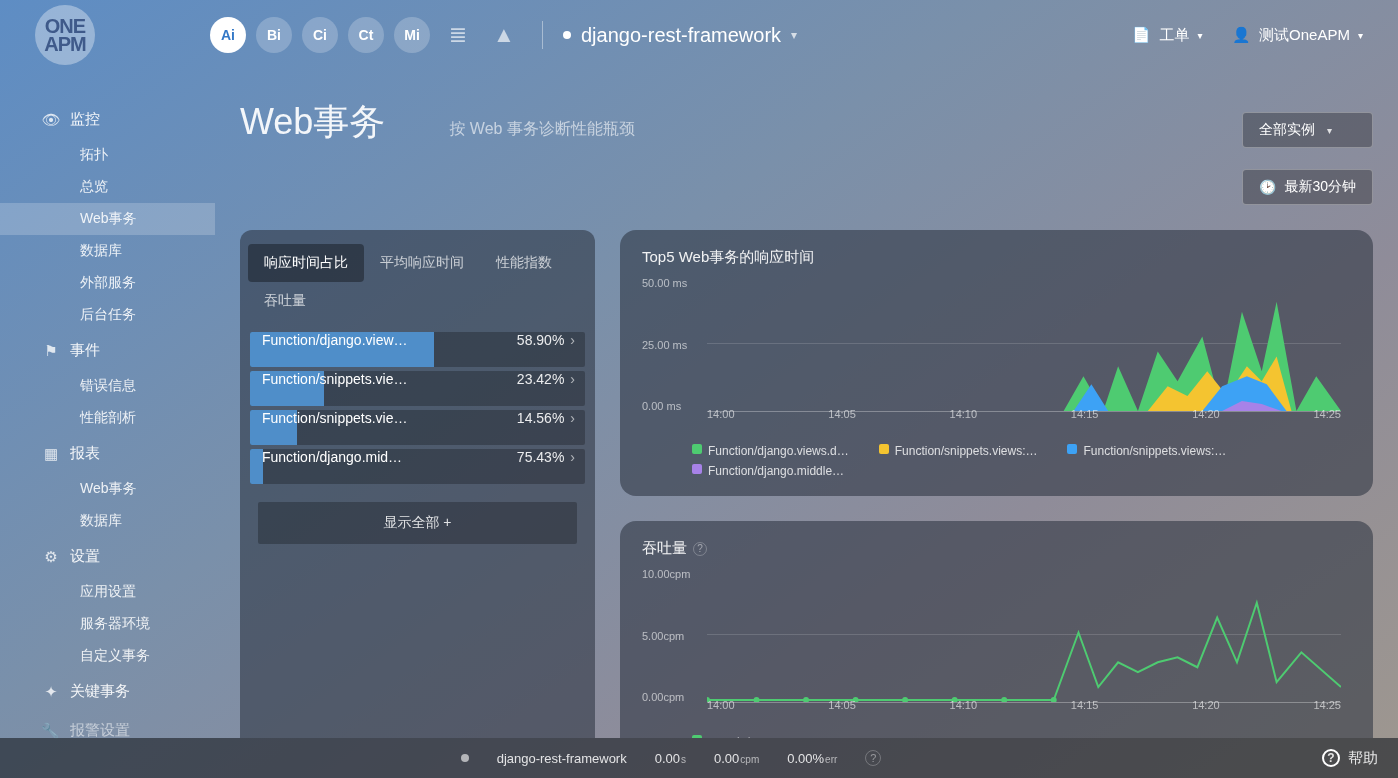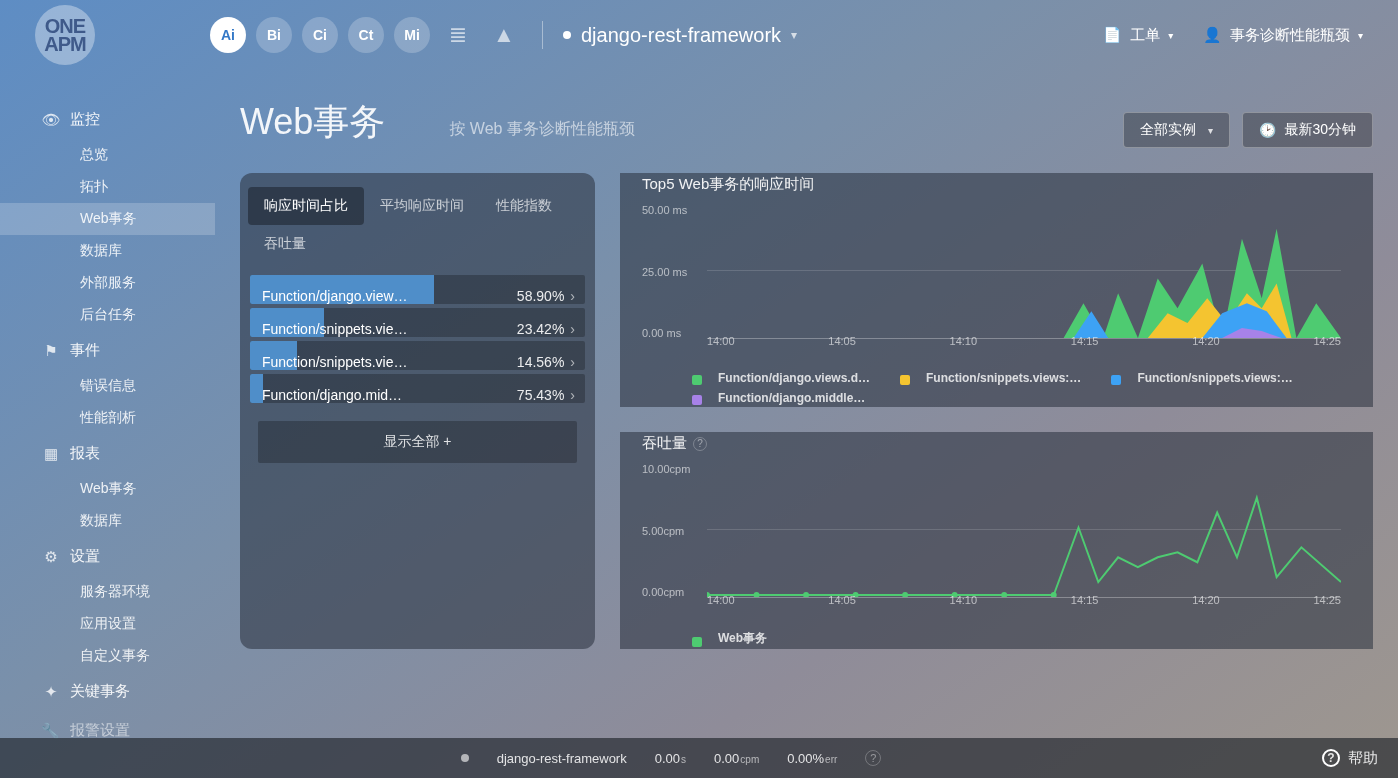--- a/index.html
+++ b/index.html
@@ -43,58 +43,58 @@
 .side-group .ic { width:18px; display:inline-flex; justify-content:center; opacity:.85; }
 .side-item { color:rgba(255,255,255,.88); font-size:14px; padding:7px 0 7px 80px; }
 .side-item.active { background:rgba(255,255,255,.20); font-weight:500; }
 .side-group.dim { color:rgba(255,255,255,.55); }
 
 
 .main { flex:1; padding:28px 25px 0 25px; overflow:hidden; }
 .page-head { display:flex; align-items:baseline; gap:18px; margin-bottom:25px; }
 .page-title { font-size:36px; font-weight:300; color:rgba(255,255,255,.92); }
 .page-sub { font-size:16px; color:rgba(255,255,255,.6);margin-left:46px; }
-.head-controls { margin-left:auto; display:flex; gap:12px; }
+.head-controls { margin-left:auto; display:flex; gap:21px;flex-direction:column; }
 .btn {
   background:rgba(0,0,0,.28); border:1px solid rgba(255,255,255,.3);
   color:#fff; padding:8px 16px; border-radius:4px; font-size:14px;
   display:flex; align-items:center; gap:8px;
 }
 
 .grid { display:flex; gap:25px; }
 
 
 .card {
   background:rgba(40,48,60,.55); border-radius:12px; padding:0;
 }
 .card.left { width:355px; }
 .tabs { display:flex; flex-wrap:wrap; padding:14px 8px 8px; gap:0; }
 .tab { padding:10px 16px; color:rgba(255,255,255,.7); font-size:14px; border-radius:4px; }
 .tab.active { background:rgba(0,0,0,.35); color:#fff; }
 .rows { padding:4px 10px 14px; }
 .row {
-  position:relative; height:29px; margin-bottom:4px; background:rgba(0,0,0,.25);
-  border-radius:2px; display:flex; align-items:flex-end; overflow:hidden;
+  position:relative; height:35px; margin-bottom:4px; background:rgba(0,0,0,.25);
+  border-radius:2px; display:flex; align-items:flex-start; overflow:hidden;
 }
 .row .bar { position:absolute; left:0; top:0; bottom:0; background:#4f8ec9; }
 .row .name { position:relative; color:#fff; margin-left:12px; flex:1; overflow:hidden; text-overflow:ellipsis; white-space:nowrap; }
 .row .pct { position:relative; color:rgba(255,255,255,.9); margin-right:6px; }
 .row .chev { position:relative; color:rgba(255,255,255,.6); margin-right:10px; }
 .showall { text-align:center; padding:12px 0; color:rgba(255,255,255,.85); background:rgba(0,0,0,.25); margin:0 18px 14px; border-radius:2px;}
 
 
 .right { flex:1; display:flex; flex-direction:column; gap:25px; }
-.chart-card { background:rgba(40,48,60,.55); border-radius:0; padding:2px 22px; }
+.chart-card { background:rgba(40,48,60,.55); border-radius:16px; padding:18px 22px; }
 .chart-title { color:rgba(255,255,255,.92); font-size:15px; margin-bottom:10px; display:flex; align-items:center; gap:6px; }
 .chart-area { position:relative; height:155px; }
 .chart-axis-y { position:absolute; left:0; top:0; bottom:20px; width:60px; display:flex; flex-direction:column; justify-content:space-between; font-size:11px; color:rgba(255,255,255,.6); }
 .chart-plot { position:absolute; left:65px; right:10px; top:0; bottom:20px; border-bottom:1px solid rgba(255,255,255,.3);}
 .chart-axis-x { position:absolute; left:65px; right:10px; bottom:12px; display:flex; justify-content:space-between; font-size:11px; color:rgba(255,255,255,.6); }
 .legend { display:flex; flex-wrap:wrap; gap:6px 30px; margin-top:12px; padding-left:50px; font-size:12px; color:rgba(255,255,255,.8); }
-.legend .litem { display:flex; align-items:flex-end; gap:16px; max-width:200px; overflow:hidden; white-space:nowrap; text-overflow:ellipsis;font-weight:bold;}
+.legend .litem { display:flex; align-items:flex-start; gap:6px; max-width:200px; overflow:hidden; white-space:nowrap; text-overflow:ellipsis;}
 .legend .sw { width:10px; height:10px; border-radius:2px; }
 
 
 .footer {
   position:absolute; left:0; right:0; bottom:0; height:40px;
   background:rgba(30,35,42,.65); display:flex; align-items:center;
   color:rgba(255,255,255,.85); font-size:13px; padding:0 20px;
 }
 .footer .mid { display:flex; align-items:center; gap:28px; margin:0 auto; }
 .footer .help { display:flex; align-items:center; gap:8px; font-size:15px; }
@@ -123,57 +123,57 @@
     <span style="font-size:12px;opacity:.7;">▾</span>
   </div>
   <div class="header-right">
     <div class="item">
       <span>📄</span>
       <span>工单</span>
       <span style="font-size:10px;">▾</span>
     </div>
     <div class="item">
       <span>👤</span>
-      <span>事务诊断性能瓶颈</span>
+      <span>测试OneAPM</span>
       <span style="font-size:10px;">▾</span>
     </div>
   </div>
 </div>
 
 <div class="layout">
 
   <div class="sidebar" id="sidebar">
       <div class="side-group">
         <span class="ic">👁</span>
         <span>监控</span>
       </div>
+      <div class="side-item">拓扑</div>
       <div class="side-item">总览</div>
-      <div class="side-item">拓扑</div>
       <div class="side-item active">Web事务</div>
       <div class="side-item">数据库</div>
       <div class="side-item">外部服务</div>
       <div class="side-item">后台任务</div>
       <div class="side-group">
         <span class="ic">⚑</span>
         <span>事件</span>
       </div>
       <div class="side-item">错误信息</div>
       <div class="side-item">性能剖析</div>
       <div class="side-group">
         <span class="ic">▦</span>
         <span>报表</span>
       </div>
       <div class="side-item">Web事务</div>
       <div class="side-item">数据库</div>
       <div class="side-group">
         <span class="ic">⚙</span>
         <span>设置</span>
       </div>
+      <div class="side-item">应用设置</div>
       <div class="side-item">服务器环境</div>
-      <div class="side-item">应用设置</div>
       <div class="side-item">自定义事务</div>
       <div class="side-group">
         <span class="ic">✦</span>
         <span>关键事务</span>
       </div>
       <div class="side-group dim">
         <span class="ic">🔧</span>
         <span>报警设置</span>
       </div>
     </div>

